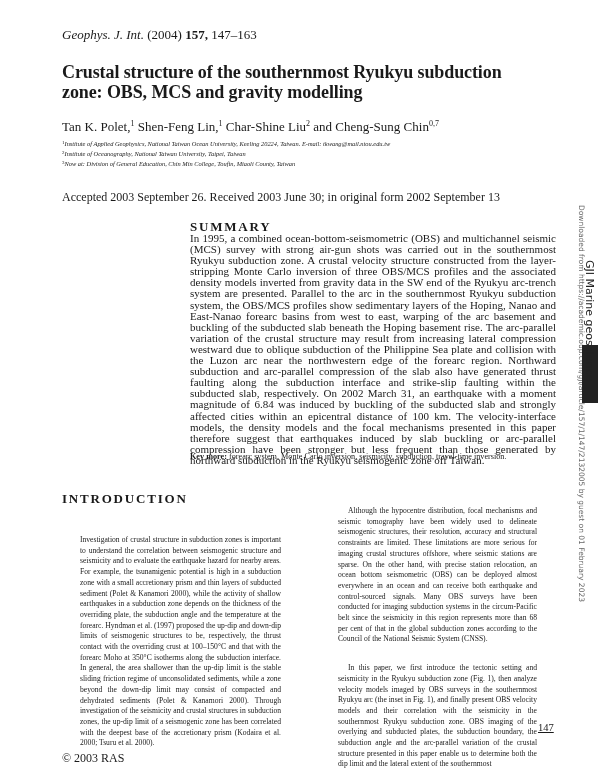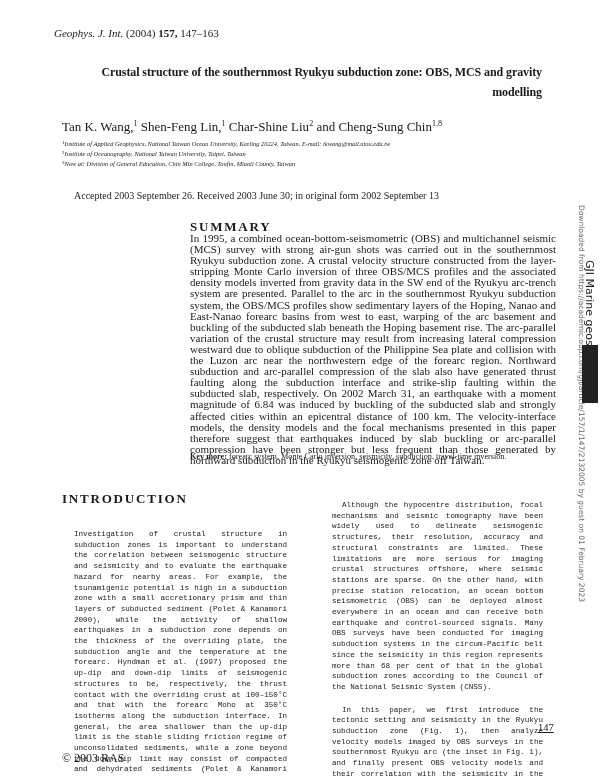--- a/index.html
+++ b/index.html
@@ -1,35 +1,35 @@
 <!DOCTYPE html>
 <html><head>
 <meta charset="utf-8">
 <style>
   html, body { margin: 0; padding: 0; background: #ffffff; }
   body { width: 600px; height: 776px; position: relative; overflow: hidden;
          font-family: "Liberation Serif", "DejaVu Serif", serif; color: #1a1a1a; }
   .abs { position: absolute; }
-  .journal-ref { left: 54px; top: 27px; font-size: 11px; }
+  .journal-ref { left: 62px; top: 27px; font-size: 13px; }
   .journal-ref i { font-style: italic; }
   .journal-ref b { font-weight: bold; }
-  .title { left: 62px; top: 62px; width: 480px; font-size: 12px; font-weight: bold; line-height: 20px; letter-spacing: -0.1px; text-align: right; }
+  .title { left: 62px; top: 62px; width: 480px; font-size: 18px; font-weight: bold; line-height: 20px; letter-spacing: -0.1px; }
   .authors { left: 62px; top: 119px; font-size: 13px; white-space: nowrap; }
   .authors sup { font-size: 8px; vertical-align: 5px; }
   .affil { left: 62px; font-size: 6.4px; font-style: italic; white-space: nowrap; }
   .affil sup { font-size: 5px; vertical-align: 2px; font-style: normal; }
-  .received { left: 74px; top: 190px; font-size: 10px; }
+  .received { left: 62px; top: 190px; font-size: 12px; }
   .summary-head { left: 190px; top: 219px; font-size: 13px; font-weight: bold; letter-spacing: 1.8px; }
   .summary-body { left: 190px; top: 233px; width: 366px; font-size: 11px; line-height: 11.1px; text-align: justify; }
   .keywords { left: 190px; top: 451px; width: 366px; font-size: 8.2px; line-height: 11px; text-align: justify; }
   .keywords b { font-weight: bold; }
   .intro-head { left: 62px; top: 491px; font-size: 13px; font-weight: bold; letter-spacing: 1.8px; }
   .col-left { left: 62px; top: 517px; width: 237px; font-size: 7.6px; line-height: 10.7px; text-align: justify; }
   .col-right { left: 320px; top: 488px; width: 235px; font-size: 7.6px; line-height: 10.7px; text-align: justify; }
-  .col-right p, .col-left p { margin: 12px; font-family: Liberation Mono, monospace; }
+  .col-right p, .col-left p { margin: 18px; }
   .col-right p + p { text-indent: 10px; }
   .col-right p:first-child { text-indent: 10px; }
   .copyright { left: 62px; top: 751px; font-size: 12px; }
   .page-num { left: 538px; top: 722px; font-size: 10.5px; text-decoration: underline; }
   .sidebar { left: 572px; top: 205px; width: 26px; height: 420px; }
   .sidebar-download { position: absolute; left: 4px; top: 0; width: 10px; height: 420px; }
   .sidebar-download span { position: absolute; left: 0; top: 0; transform-origin: 0 0; transform: translate(10px, 0) rotate(90deg);
       white-space: nowrap; font-family: "DejaVu Sans", sans-serif; font-size: 7.5px; color: #666; }
   .sidebar-brand { position: absolute; left: 12px; top: 55px; transform-origin: 0 0; transform: translate(12px, 0) rotate(90deg);
       white-space: nowrap; font-family: "DejaVu Sans", sans-serif; font-size: 11px; color: #222; }
@@ -41,24 +41,24 @@
 <div class="abs journal-ref">
   <i>Geophys. J. Int.</i>
   <span>(2004)</span>
   <b>157,</b>
   <span>147–163</span>
 </div>
 
 <div class="abs title">Crustal structure of the southernmost Ryukyu subduction zone: OBS, MCS and gravity modelling</div>
 
 <div class="abs authors">
-  <span>Tan K. Wang,</span><sup>1</sup>
+  <span>Tan K. Polet,</span><sup>1</sup>
   <span>Shen-Feng Lin,</span><sup>1</sup>
   <span>Char-Shine Liu</span><sup>2</sup>
-  <span>and Cheng-Sung Chin</span><sup>1,8</sup>
+  <span>and Cheng-Sung Chin</span><sup>0,7</sup>
 </div>
 
 <div class="abs affil" style="top:140px">
   <sup>1</sup><span>Institute of Applied Geophysics, National Taiwan Ocean University, Keeling 20224, Taiwan. E-mail: tkwang@mail.ntou.edu.tw</span>
 </div>
 <div class="abs affil" style="top:150px">
   <sup>2</sup><span>Institute of Oceanography, National Taiwan University, Taipei, Taiwan</span>
 </div>
 <div class="abs affil" style="top:160px">
   <sup>3</sup><span>Now at: Division of General Education, Chin Min College, Toufin, Miaoli County, Taiwan</span>

